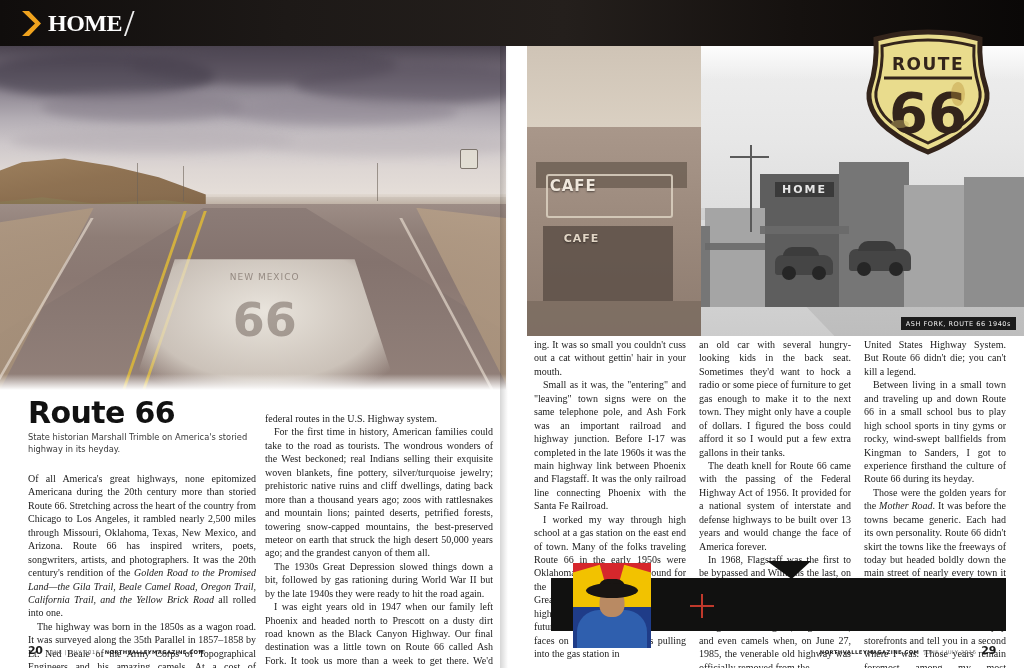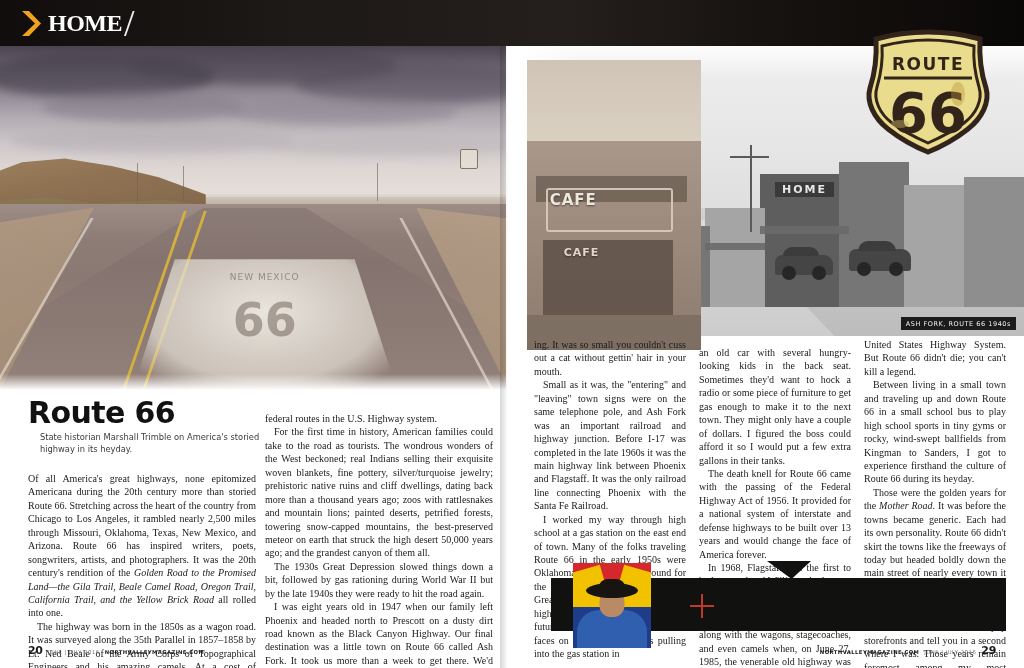--- a/index.html
+++ b/index.html
@@ -88,39 +88,39 @@
     display:flex;align-items:center;justify-content:center;letter-spacing:2px;}
   .ash-fade-l{position:absolute;left:0;top:0;width:52px;height:100%;
     background:linear-gradient(90deg,#fff,rgba(255,255,255,0));}
   .ash-fade-t{position:absolute;left:0;top:0;width:100%;height:34px;
     background:linear-gradient(180deg,rgba(255,255,255,.85),rgba(255,255,255,0));}
   .photo-caption{position:absolute;background:#1b1b1b;color:#f2f2f2;
     font-family:"DejaVu Sans",sans-serif;font-size:6.5px;letter-spacing:.55px;
     padding:2.5px 5px;white-space:nowrap;}
 
   
-  .photo-cafe{position:absolute;left:525px;top:60px;width:176px;height:290px;overflow:hidden;
+  .photo-cafe{position:absolute;left:525px;top:46px;width:176px;height:290px;overflow:hidden;
     background:#0c4a6e;}
   .cafe-sky{position:absolute;left:0;top:0;width:100%;height:38%;
     background:linear-gradient(180deg,#cfc4b6,#ded4c6);}
   .cafe-wall{position:absolute;left:0;top:28%;width:100%;height:72%;
     background:linear-gradient(180deg,#a9978a 0%,#9c8a7d 45%,#8d7b6f 100%);}
   .cafe-panel{position:absolute;background:#6f6055;opacity:.85;}
   .cafe-sign{position:absolute;font-family:"DejaVu Sans",sans-serif;font-weight:bold;
     color:#efe7dc;letter-spacing:1px;text-shadow:0 1px 2px rgba(0,0,0,.5);}
   .cafe-neon{position:absolute;border:2px solid #d8cdbe;border-radius:3px;opacity:.9;}
 
   
   .shield-badge{position:absolute;left:860px;top:28px;width:136px;height:128px;z-index:45;}
 
   
   .headline{position:absolute;left:28px;top:398px;
     font-family:"DejaVu Sans",sans-serif;font-weight:bold;font-size:30px;color:#111;
     letter-spacing:-0.6px;line-height:1;}
-  .deck{position:absolute;left:40px;top:432px;width:232px;
+  .deck{position:absolute;left:28px;top:432px;width:232px;
     font-family:"DejaVu Sans",sans-serif;font-size:8.3px;color:#3a3a3a;line-height:1.42;}
 
   .col{position:absolute;font-family:"Liberation Serif",serif;font-size:10px;
     line-height:1.345;color:#1a1a1a;text-align:justify;}
   .col p{margin:0;text-indent:9px;}
   .col p.first{text-indent:0;}
   .col em{font-style:italic;}
 
   
   .bio{position:absolute;left:551px;top:578px;width:455px;height:53px;background:#111110;z-index:20;}
@@ -285,21 +285,21 @@
       <p class="first">federal routes in the U.S. Highway system.</p>
       <p>For the first time in history, American families could take to the road as tourists. The wondrous wonders of the West beckoned; real Indians selling their exquisite woven blankets, fine pottery, silver/turquoise jewelry; prehistoric native ruins and cliff dwellings, dating back more than a thousand years ago; zoos with rattlesnakes and mountain lions; painted deserts, petrified forests, towering snow-capped mountains, the best-preserved meteor on earth that struck the high desert 50,000 years ago; and the grandest canyon of them all.</p>
       <p>The 1930s Great Depression slowed things down a bit, followed by gas rationing during World War II but by the late 1940s they were ready to hit the road again.</p>
       <p>I was eight years old in 1947 when our family left Phoenix and headed north to Prescott on a dusty dirt road known as the Black Canyon Highway. Our final destination was a little town on Route 66 called Ash Fork. It took us more than a week to get there. We'd have arrived sooner if the car hadn't broken down, stranding us for several days at Bumble Bee and the old stagecoach station Cordes.</p>
     </div>
   <div class="col" id="col3" style="left:534px;top:338px;width:152px;height:306px;">
       <p class="first">ing. It was so small you couldn't cuss out a cat without gettin' hair in your mouth.</p>
       <p>Small as it was, the "entering" and "leaving" town signs were on the same telephone pole, and Ash Fork was an important railroad and highway junction. Before I-17 was completed in the late 1960s it was the main highway link between Phoenix and Flagstaff. It was the only railroad line connecting Phoenix with the Santa Fe Railroad.</p>
       <p>I worked my way through high school at a gas station on the east end of town. Many of the folks traveling Route 66 in the early 1950s were Oklahomans heading west, bound for the "Promised Land." For them the Great Depression hadn't ended. The highway offered hope for a better future. I'll never forget the forlorn faces on those poor families pulling into the gas station in</p>
     </div>
-  <div class="col" id="col4" style="left:699px;top:346px;width:152px;height:306px;">
+  <div class="col" id="col4" style="left:699px;top:338px;width:152px;height:306px;">
       <p class="first">an old car with several hungry-looking kids in the back seat. Sometimes they'd want to hock a radio or some piece of furniture to get gas enough to make it to the next town. They might only have a couple of dollars. I figured the boss could afford it so I would put a few extra gallons in their tanks.</p>
       <p>The death knell for Route 66 came with the passing of the Federal Highway Act of 1956. It provided for a national system of interstate and defense highways to be built over 13 years and would change the face of America forever.</p>
       <p>In 1968, Flagstaff was the first to be bypassed and Williams the last, on May. 13, 1984.</p>
       <p>Its days were numbered and Route 66 passed into the pages of history along with the wagons, stagecoaches, and even camels when, on June 27, 1985, the venerable old highway was officially removed from the</p>
     </div>
   <div class="col" id="col5" style="left:864px;top:338px;width:142px;height:306px;">
       <p class="first">United States Highway System. But Route 66 didn't die; you can't kill a legend.</p>
       <p>Between living in a small town and traveling up and down Route 66 in a small school bus to play high school sports in tiny gyms or rocky, wind-swept ballfields from Kingman to Sanders, I got to experience firsthand the culture of Route 66 during its heyday.</p>
       <p>Those were the golden years for the <em>Mother Road</em>. It was before the towns became generic. Each had its own personality. Route 66 didn't skirt the towns like the freeways of today but headed boldly down the main street of nearly every town it passed. I used to say you could blindfold me and drop me off in any one of them, I could lift the blind and look at the mom and pop storefronts and tell you in a second where I was. Those years remain foremost among my most cherished memories.</p>
     </div>

